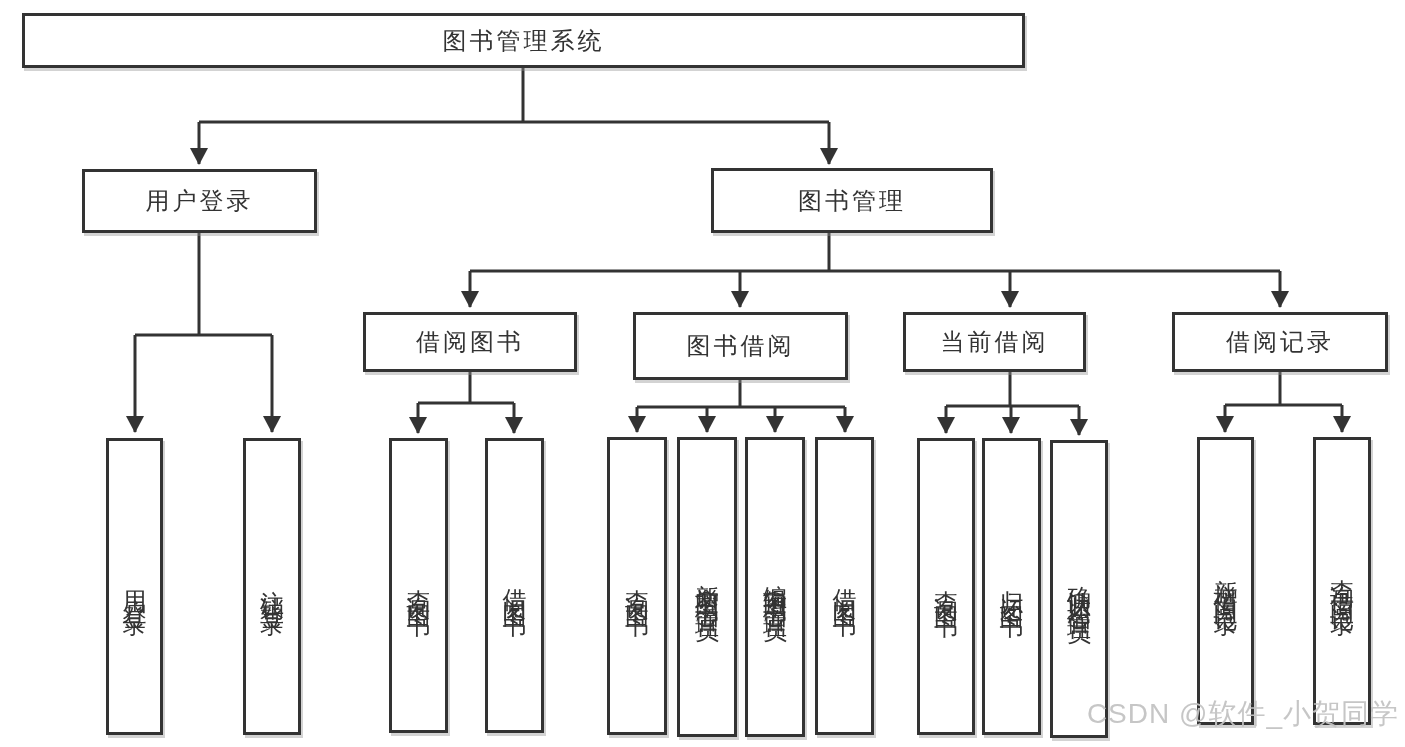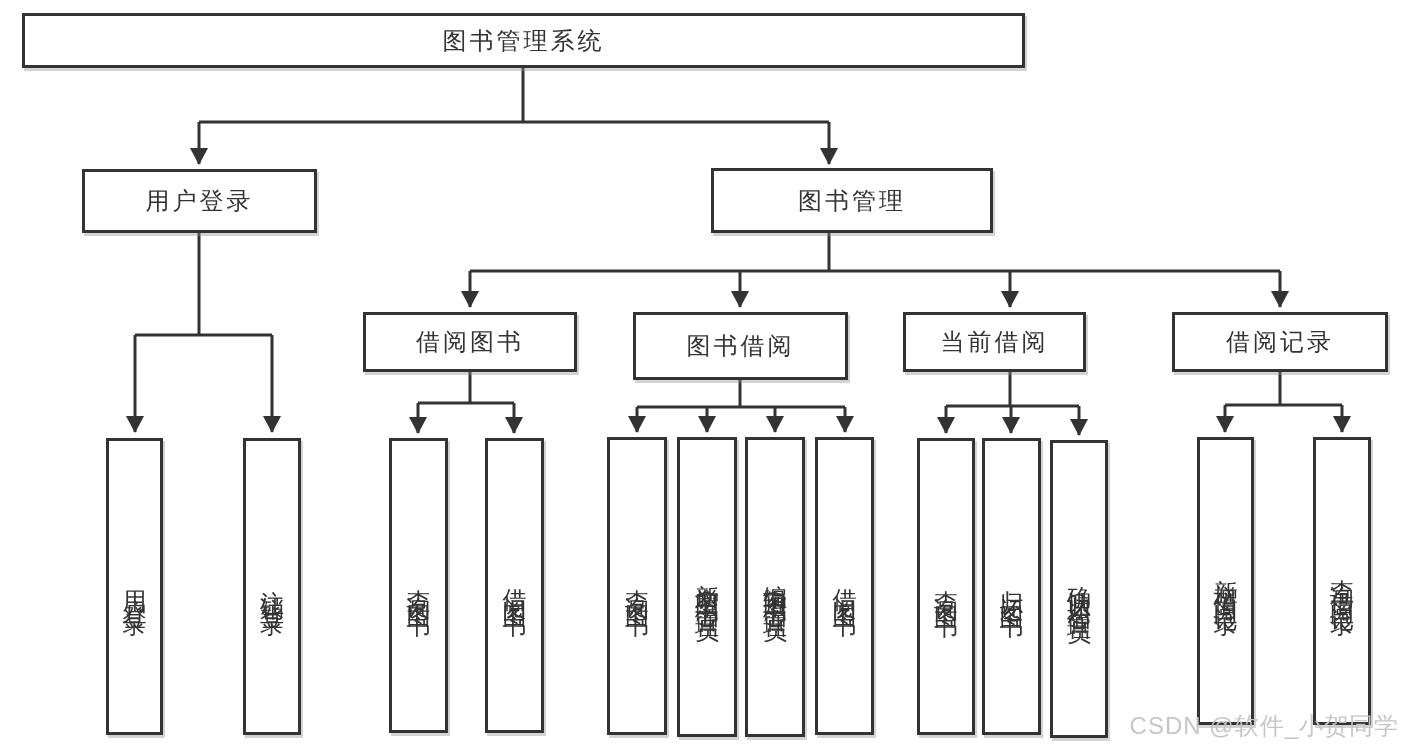--- a/index.html
+++ b/index.html
@@ -32,22 +32,22 @@
     text-orientation:mixed;
     font-size:24px;
     line-height:1;
     color:#333333;
   }
   .ls4 .vlabel{letter-spacing:8px;}
   .ls6 .vlabel{letter-spacing:7px;}
   .ls9 .vlabel{letter-spacing:5px;}
   .watermark{
     position:absolute;
-    right:6px;bottom:5px;
-    font-size:24px;
+    right:6px;bottom:14px;
+    font-size:28px;
     color:rgba(195,195,195,0.95);
     letter-spacing:1px;
     z-index:2;
     white-space:nowrap;
   }
 </style>
 </head>
 <body>
 
 <div class="stage">

